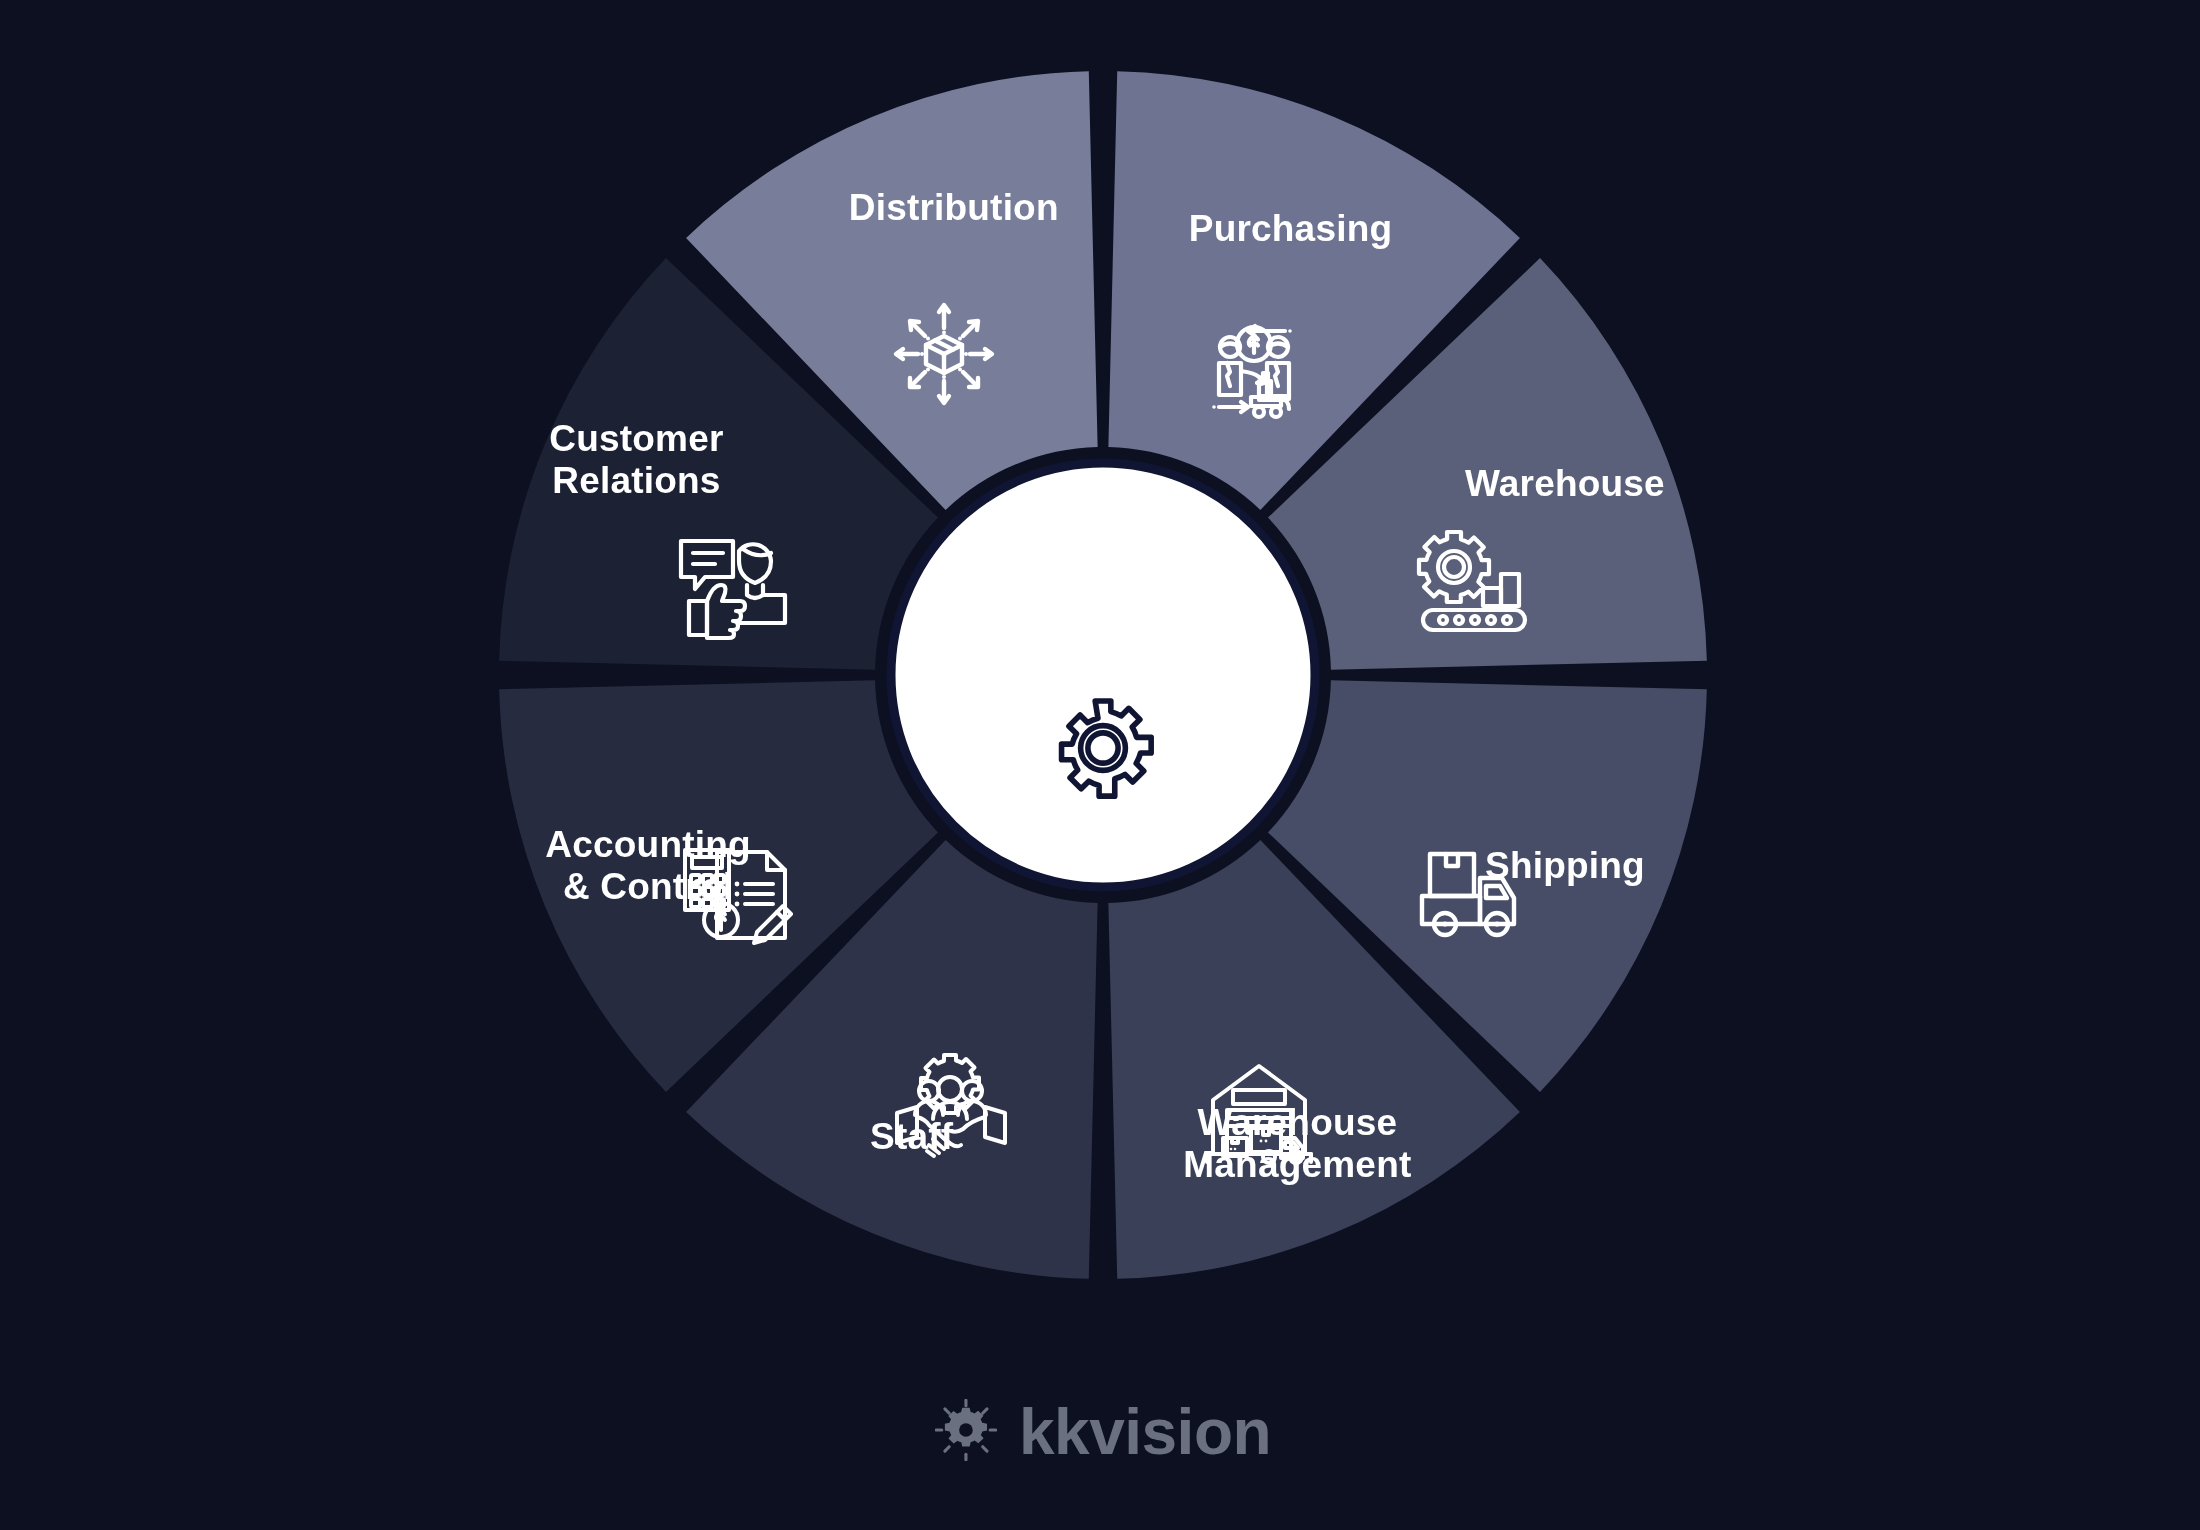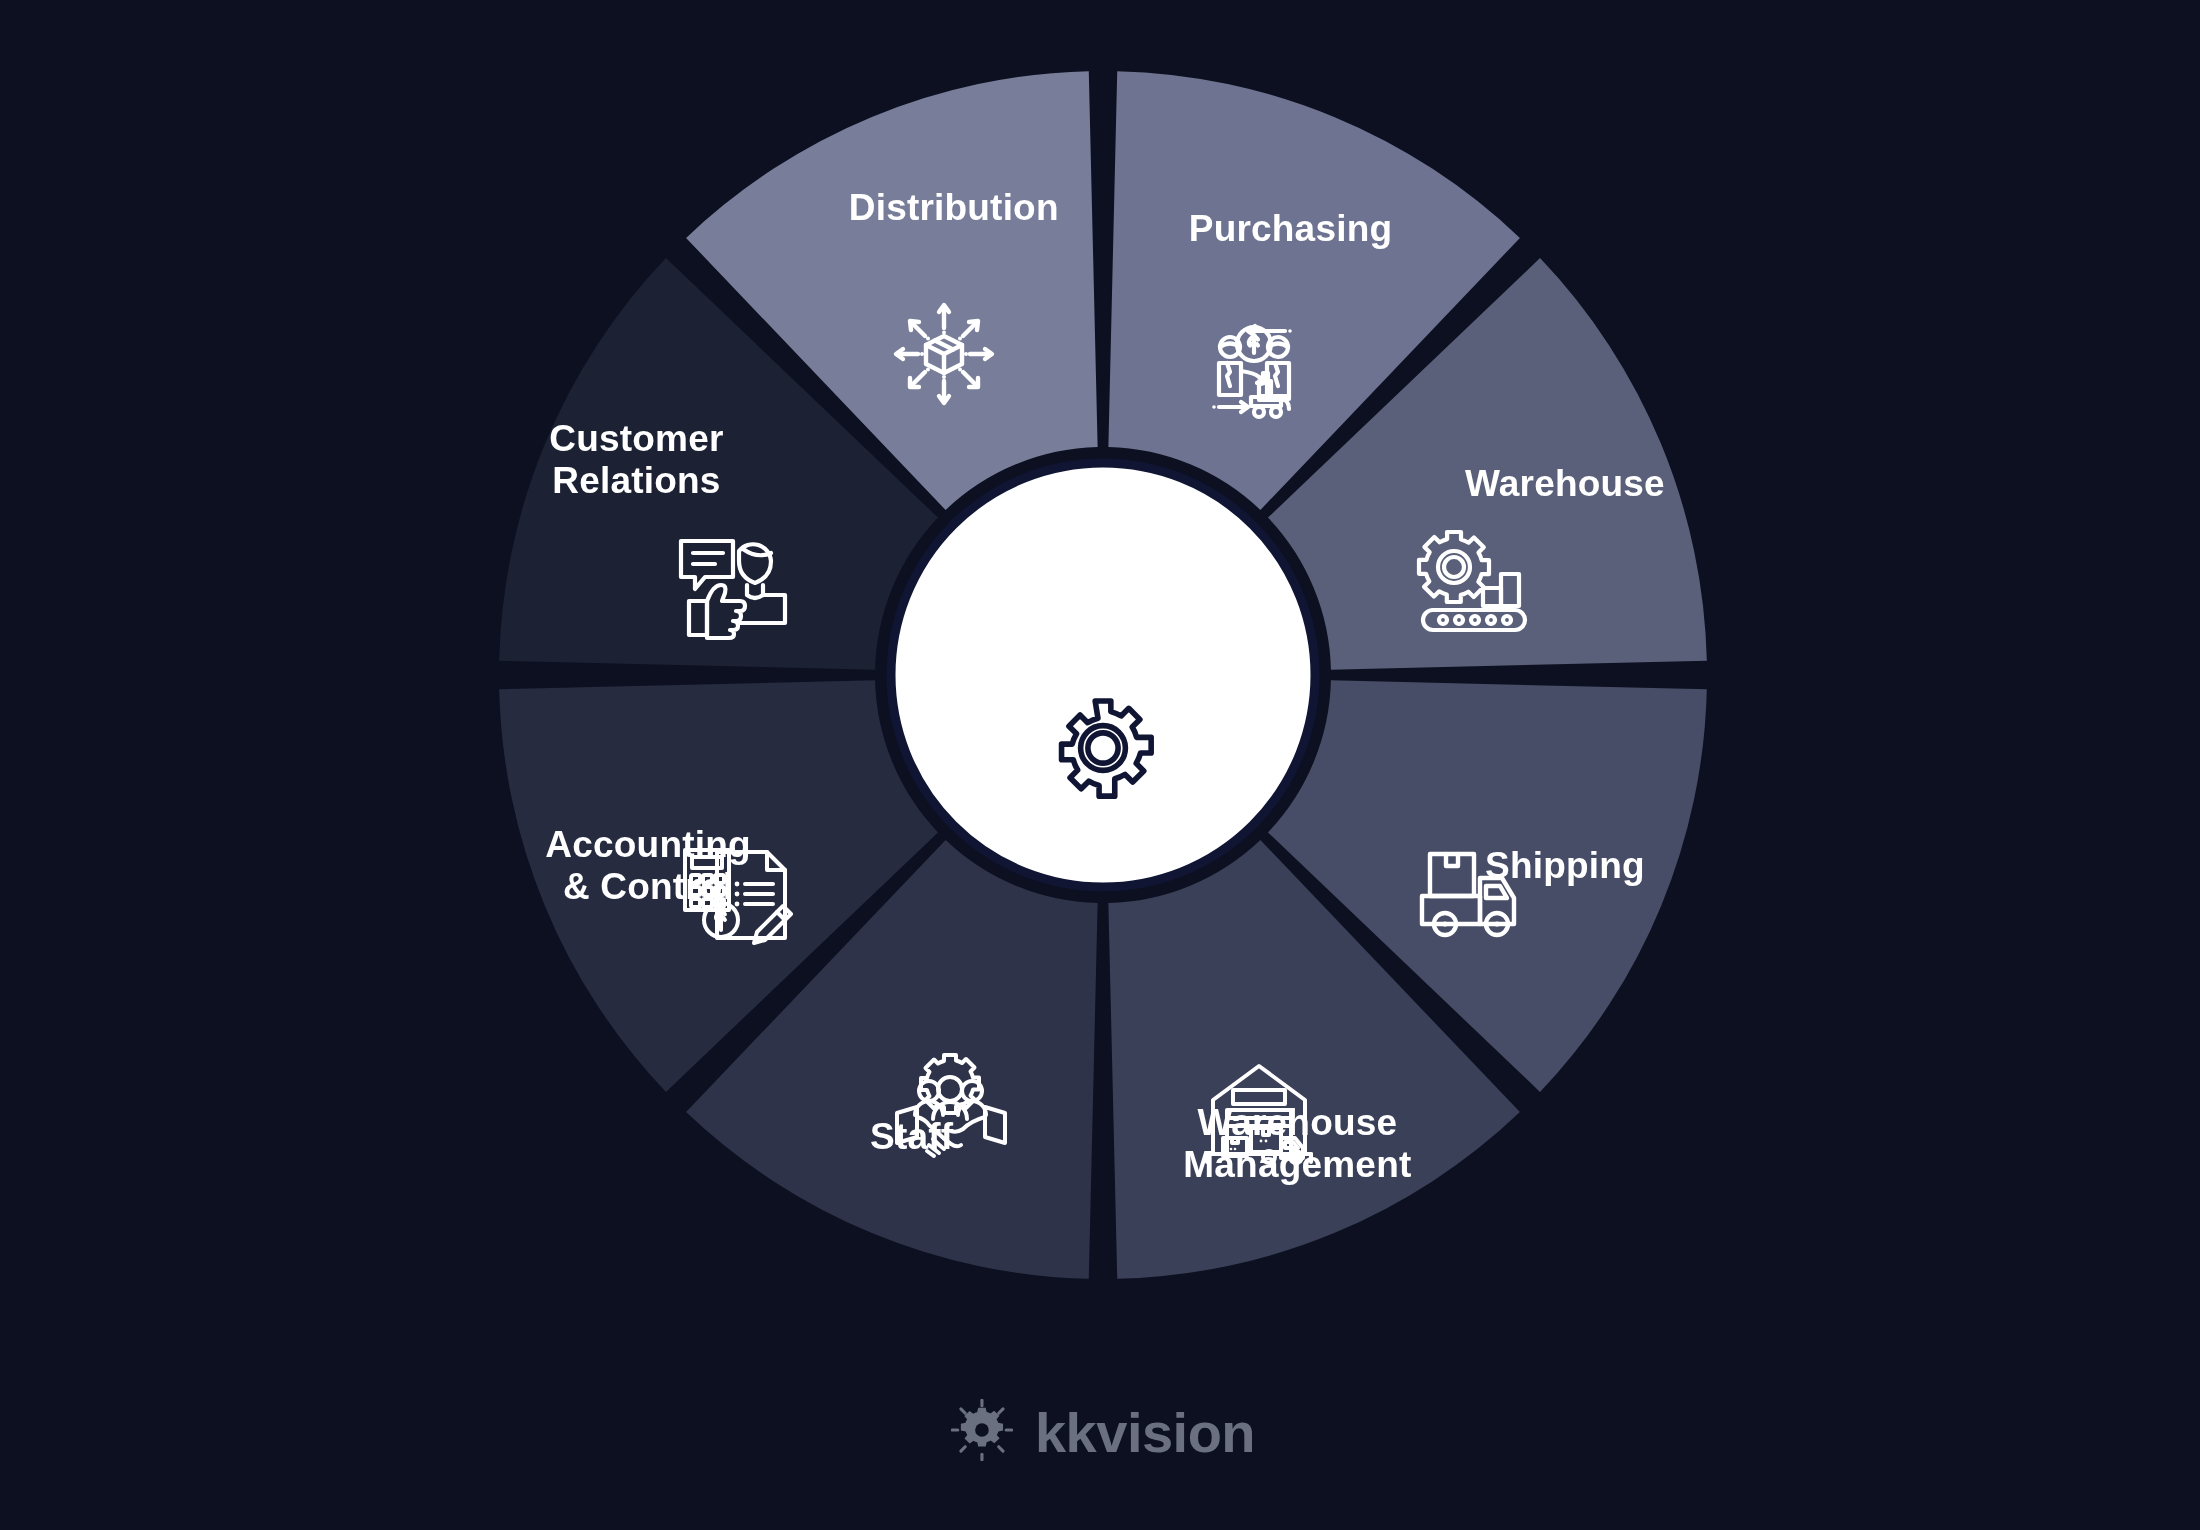--- a/index.html
+++ b/index.html
@@ -64,21 +64,21 @@
     position: absolute;
     left: 1103px;
     top: 1432px;
     transform: translate(-50%, -50%);
     display: flex;
     align-items: center;
     gap: 22px;
   }
   .brand-text {
     color: #6b7080;
-    font-size: 56px;
+    font-size: 64px;
     font-weight: bold;
     letter-spacing: -0.5px;
   }
 </style>
 </head>
 <body>
 
 <div id="stage">
 
   <svg class="wheel-svg" viewBox="0 0 2200 1530">

